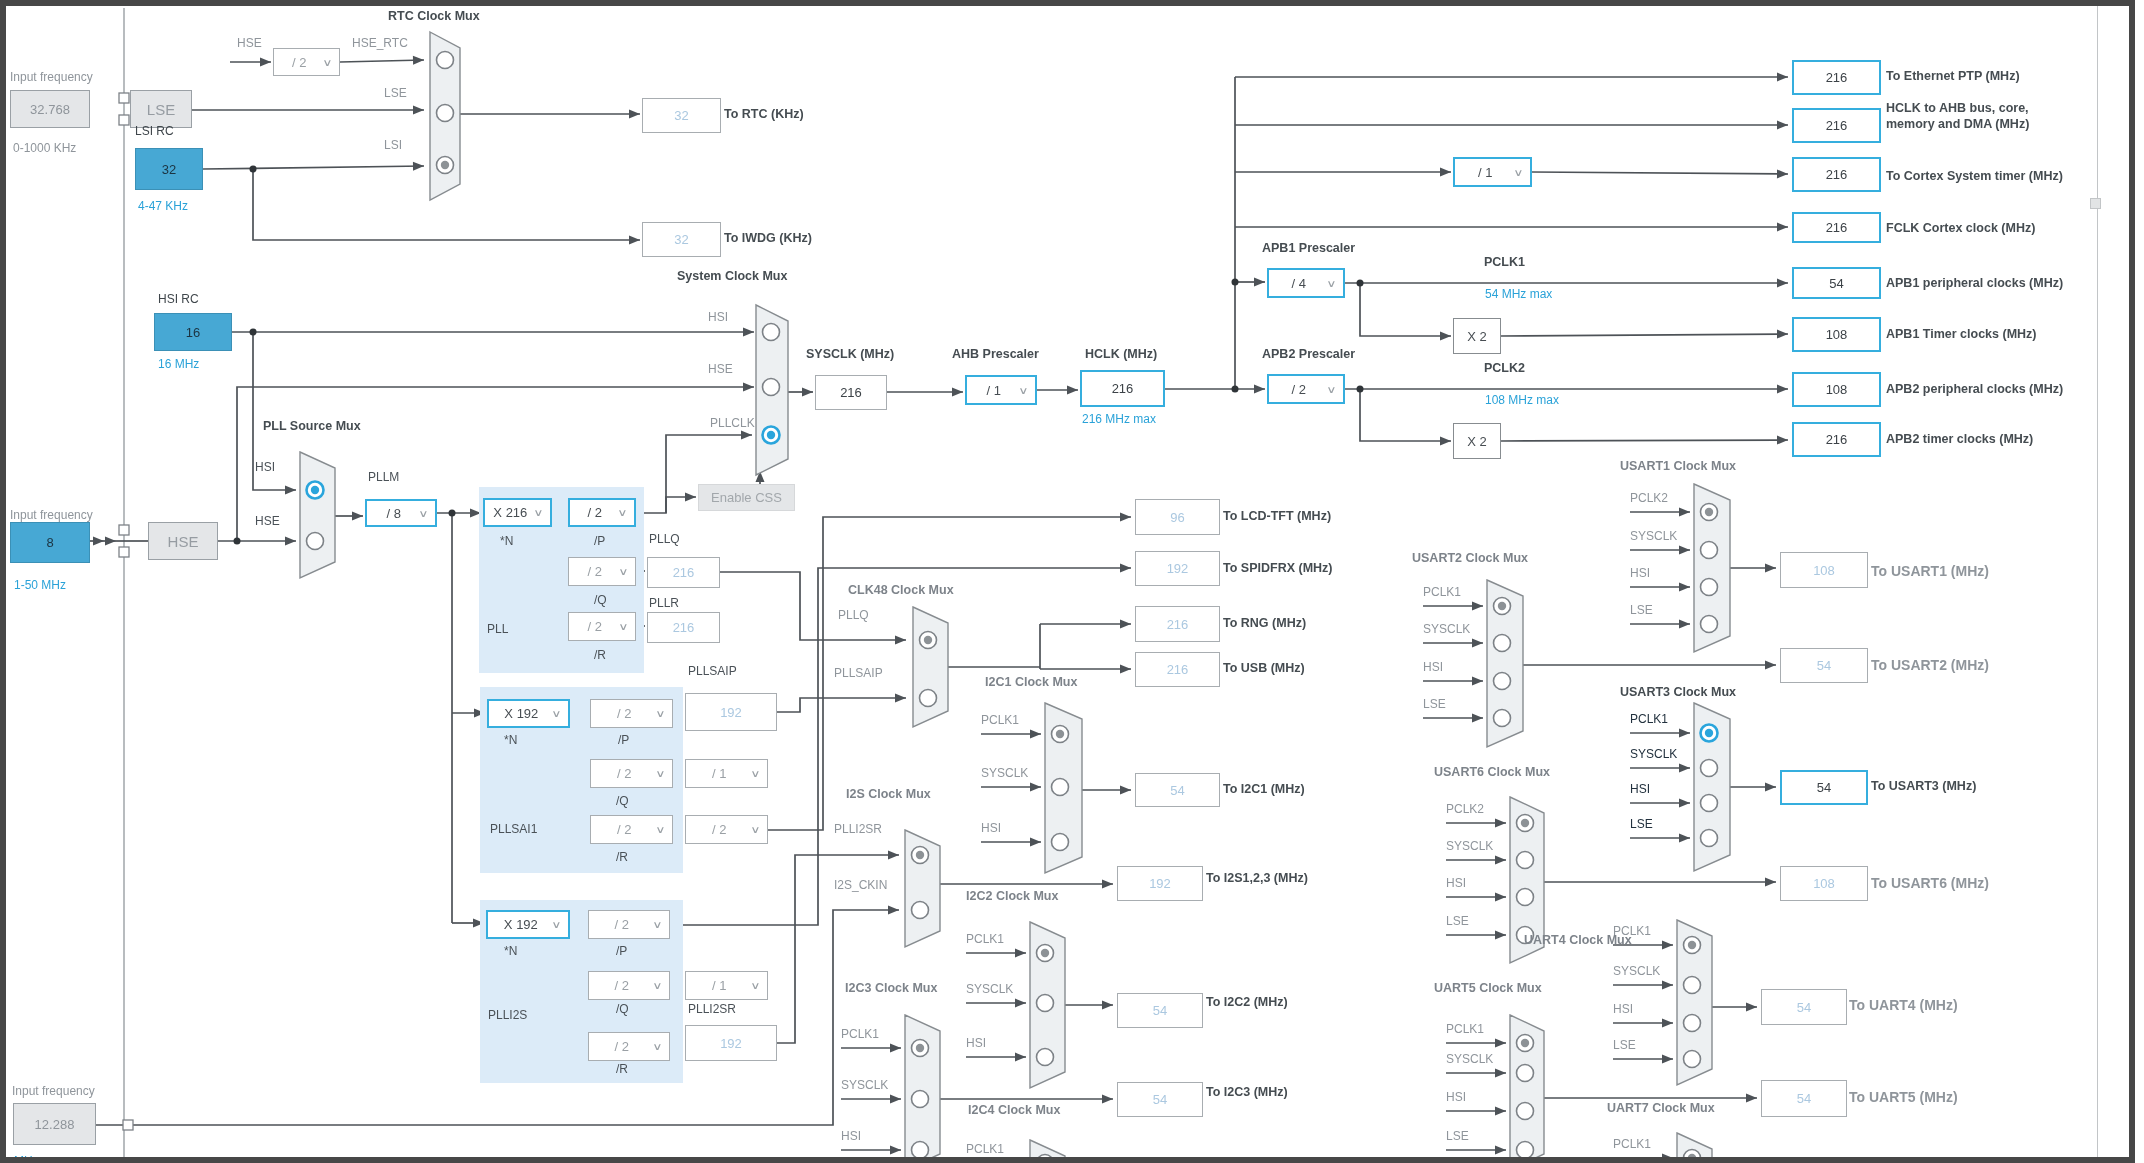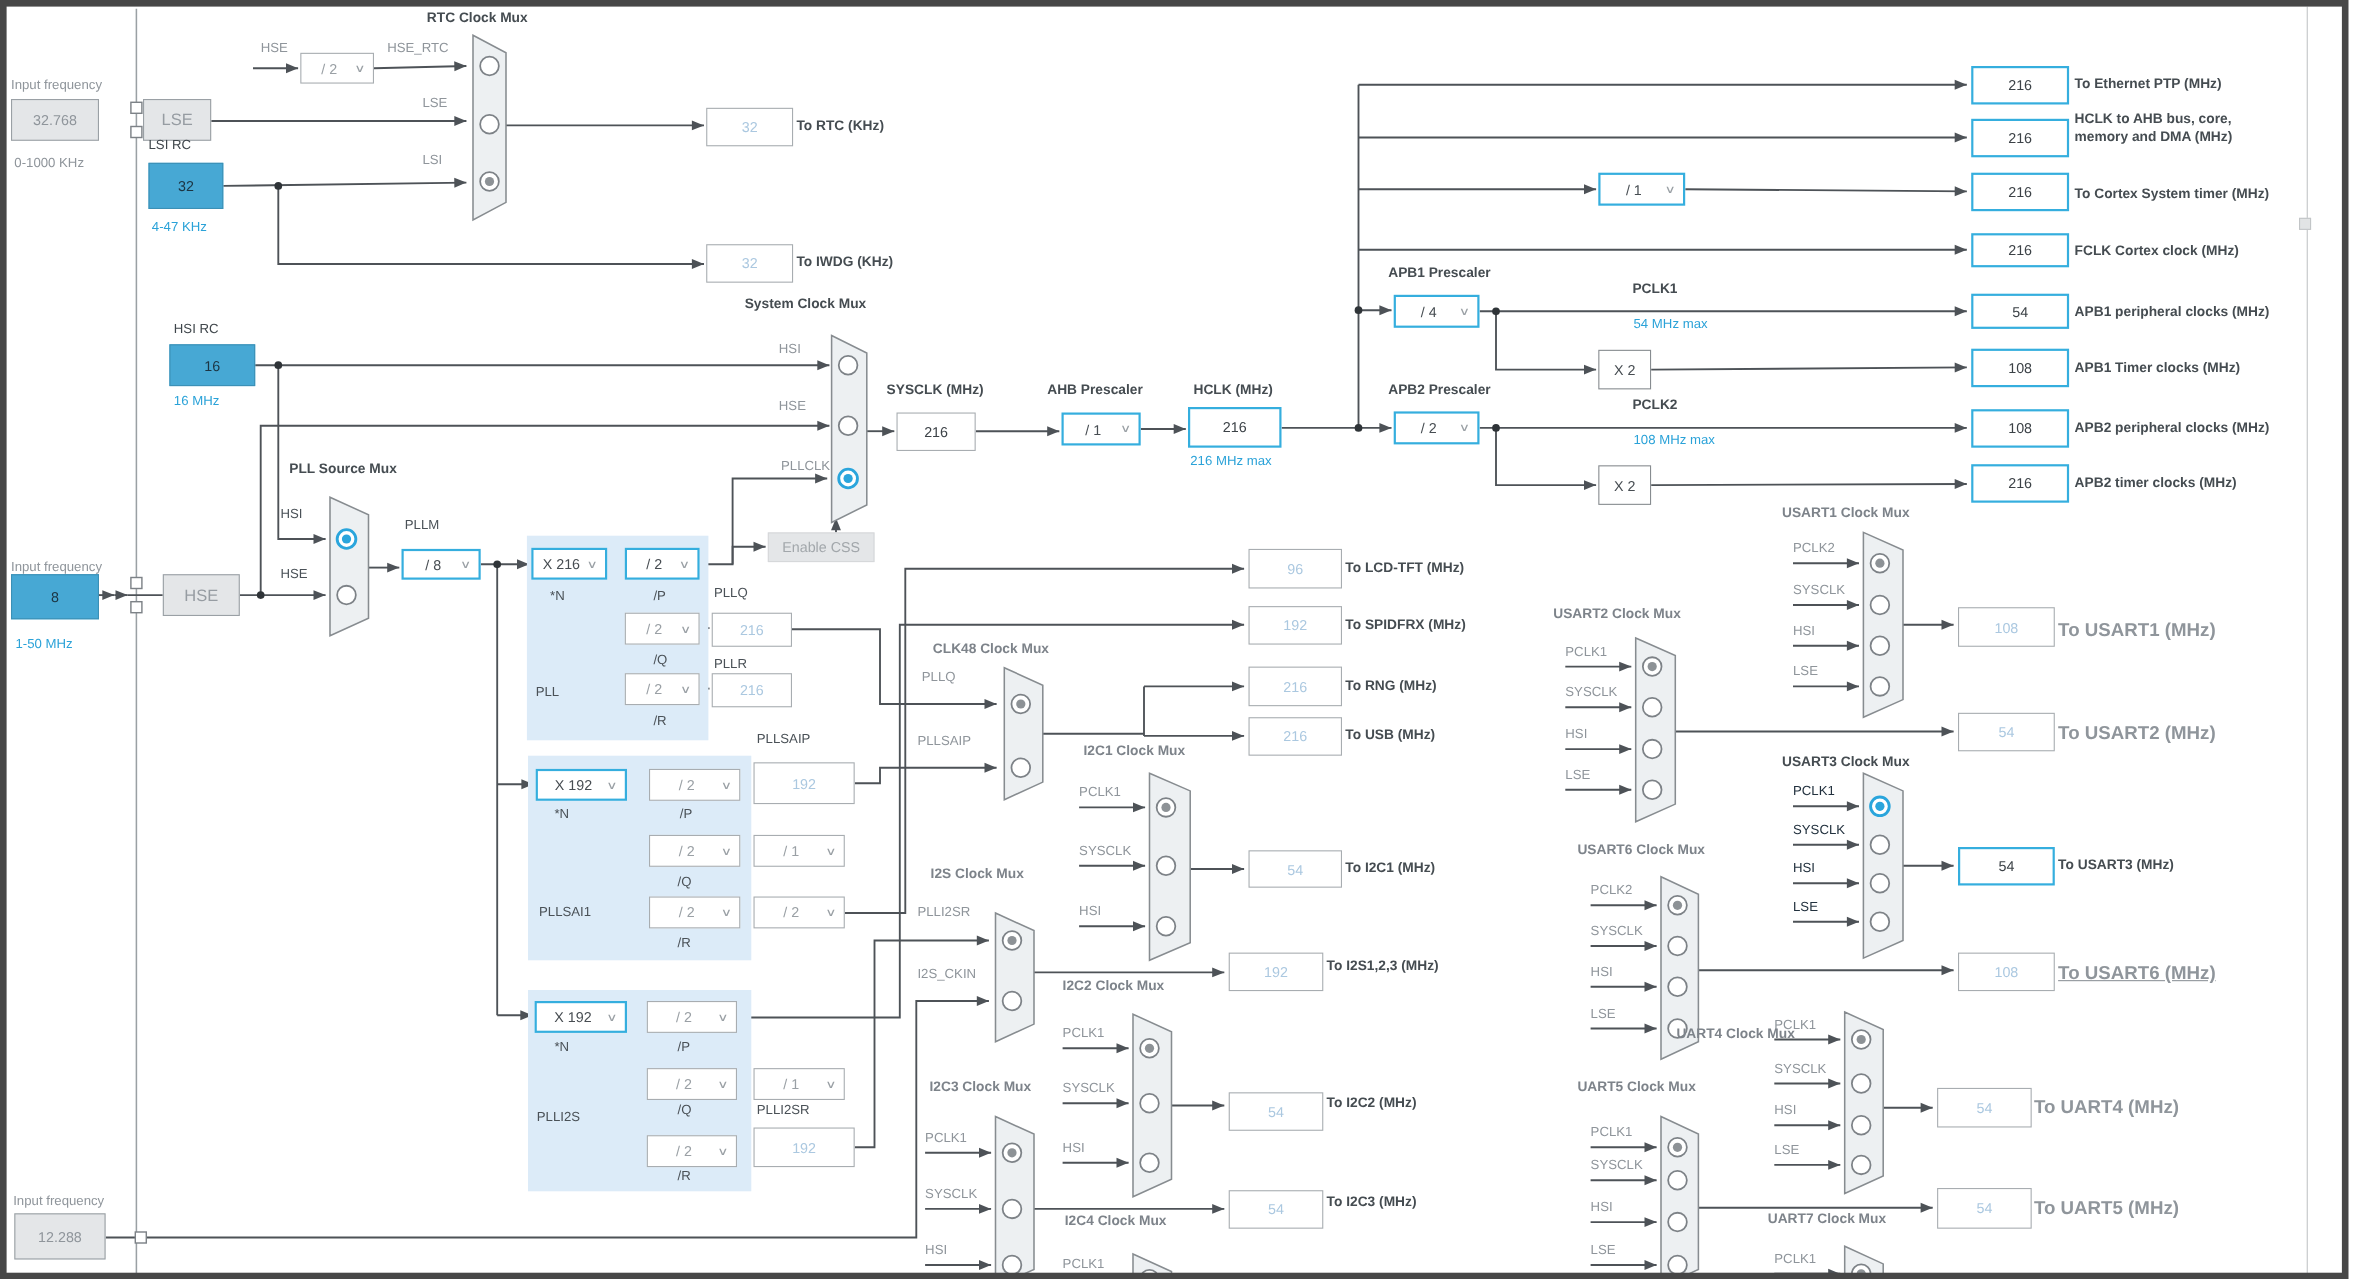--- a/index.html
+++ b/index.html
@@ -17,21 +17,21 @@
   .ddg{border:1px solid #a8adb1;color:#9aa0a5;}
   .ddb{border:2px solid #35aede;color:#474d52;}
   .x2{border:1px solid #878c90;color:#474d52;}
   .dd .t{flex:1;text-align:center;}
   .dd .chev{color:#9aa0a5;font-size:10px;padding-right:7px;transform:scaleX(1.4);}
   .lbl{position:absolute;font-size:12px;line-height:1.3;white-space:pre;}
   .g{color:#8f959b;} .b{color:#2aa2d8;} .d{color:#4a5157;} .d2{color:#3f464b;}
   .dk{color:#22313e;}
   .bd{color:#454c51;font-weight:bold;font-size:12.5px;}
   .bm{color:#7d838a;font-weight:bold;font-size:12.5px;}
-  .bg{color:#8f959b;font-weight:bold;font-size:17px;}
+  .bg{color:#8f959b;font-weight:bold;font-size:14px;}
   #frame{position:absolute;left:0;top:0;width:2135px;height:1163px;border:6px solid #474747;
          box-sizing:border-box;pointer-events:none;}
   #panel-edge{position:absolute;left:2097px;top:6px;width:1px;height:1157px;background:#c2c5c7;}
   #panel-tick{position:absolute;left:2090px;top:198px;width:9px;height:9px;background:#e2e4e5;border:1px solid #c2c5c7;}
 </style>
 </head>
 <body>
 
 <div id="stage">
   <svg id="layer-svg" width="2144" height="1163">
@@ -555,21 +555,21 @@
       <div class="lbl bd" style="left: 1206px; top: 994px;">To I2C2 (MHz)</div>
       <div class="lbl bm" style="left: 845px; top: 980px;">I2C3 Clock Mux</div>
       <div class="lbl bd" style="left: 1206px; top: 1084px;">To I2C3 (MHz)</div>
       <div class="lbl bm" style="left: 968px; top: 1102px;">I2C4 Clock Mux</div>
       <div class="lbl bm" style="left: 1620px; top: 458px;">USART1 Clock Mux</div>
       <div class="lbl bg" style="left: 1871px; top: 562px;">To USART1 (MHz)</div>
       <div class="lbl bm" style="left: 1412px; top: 550px;">USART2 Clock Mux</div>
       <div class="lbl bg" style="left: 1871px; top: 656px;">To USART2 (MHz)</div>
       <div class="lbl bd" style="left: 1620px; top: 684px;">USART3 Clock Mux</div>
       <div class="lbl bd" style="left: 1871px; top: 778px;">To USART3 (MHz)</div>
-      <div class="lbl bg" style="left: 1871px; top: 874px; text-decoration: underline;">To USART6 (MHz)</div>
+      <div class="lbl bg" style="left: 1871px; top: 874px;">To USART6 (MHz)</div>
       <div class="lbl bm" style="left: 1434px; top: 764px;">USART6 Clock Mux</div>
       <div class="lbl bm" style="left: 1524px; top: 886px; margin-top: 46px;">UART4 Clock Mux</div>
       <div class="lbl bg" style="left: 1849px; top: 996px;">To UART4 (MHz)</div>
       <div class="lbl bm" style="left: 1434px; top: 980px;">UART5 Clock Mux</div>
       <div class="lbl bg" style="left: 1849px; top: 1088px;">To UART5 (MHz)</div>
       <div class="lbl bm" style="left: 1607px; top: 1100px;">UART7 Clock Mux</div>
       <div class="lbl g" style="left: 10px; top: 508px;">Input frequency</div>
       <div class="lbl b" style="left: 14px; top: 578px;">1-50 MHz</div>
       <div class="lbl g" style="left: 12px; top: 1084px;">Input frequency</div>
       <div class="lbl b" style="left: 14px; top: 1154px;">MHz</div>

